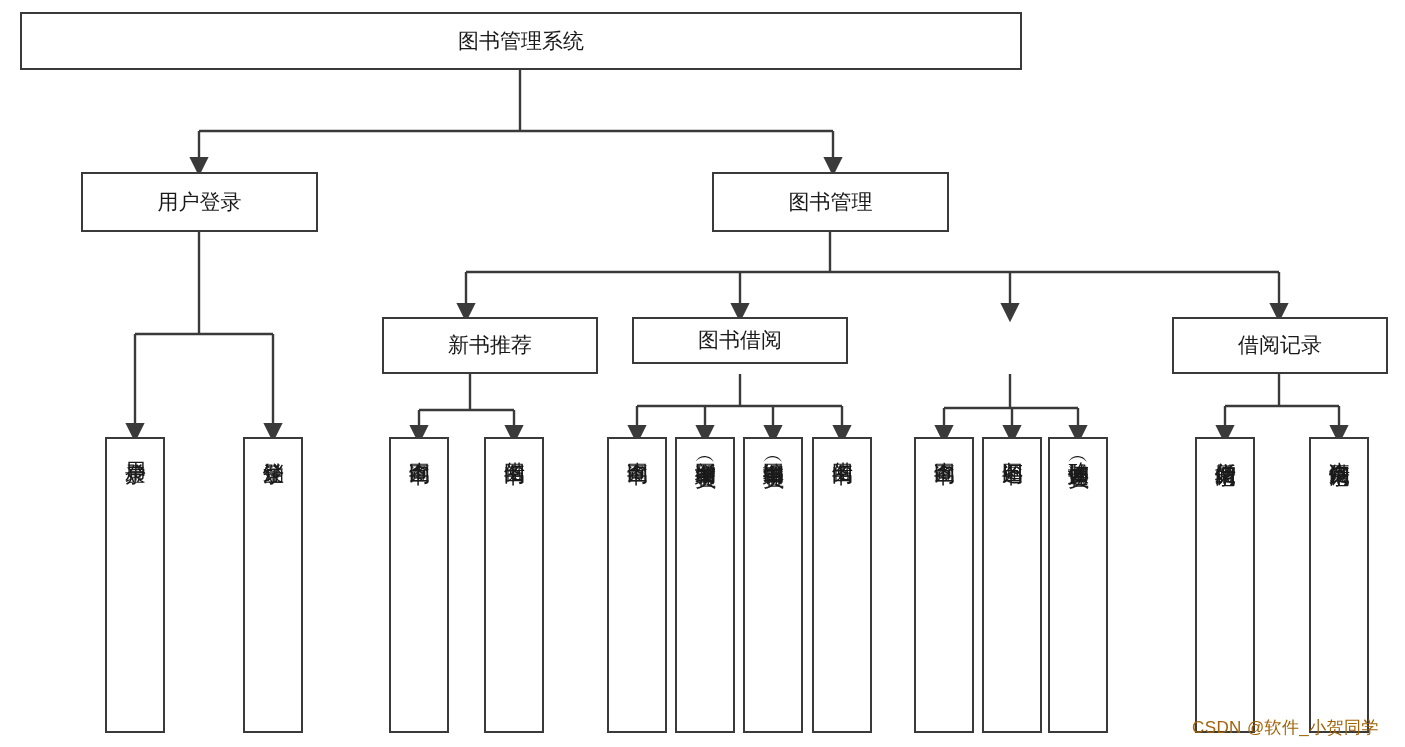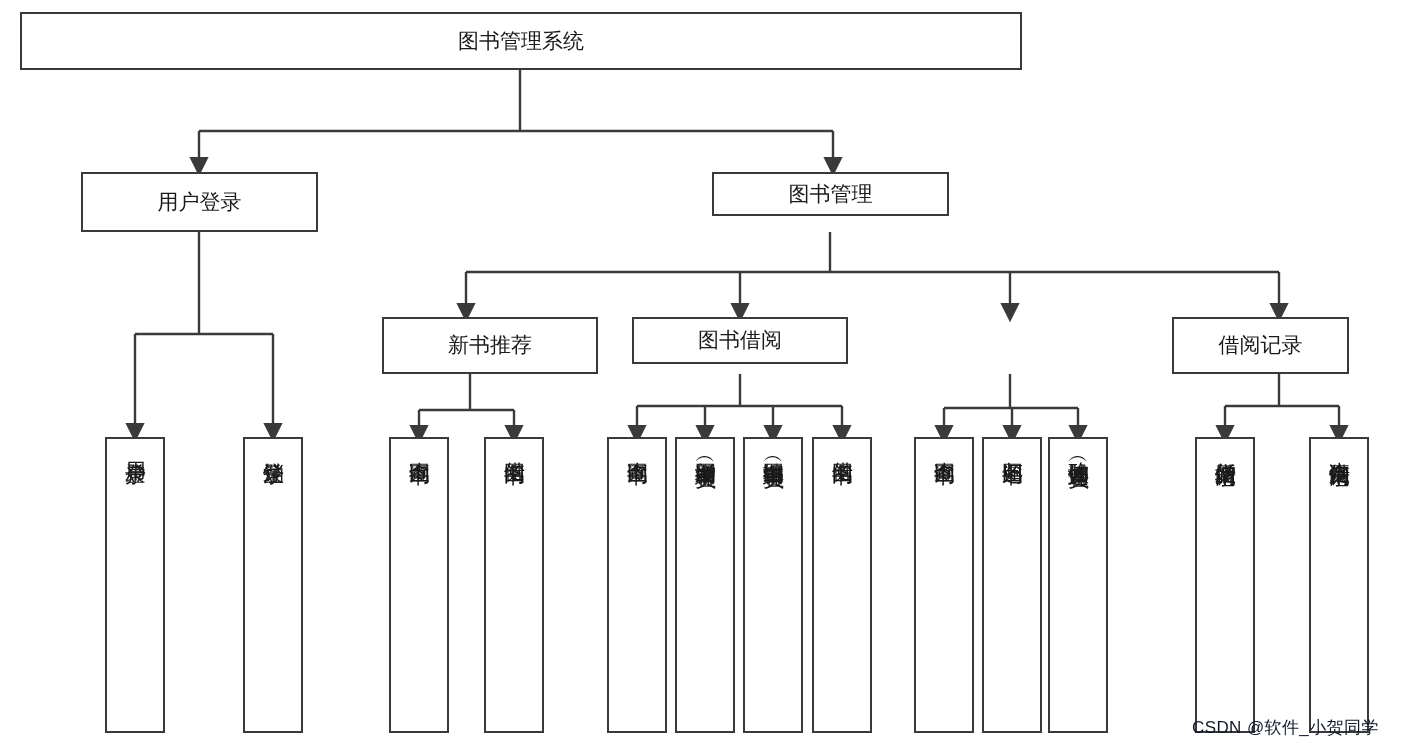--- a/index.html
+++ b/index.html
@@ -53,21 +53,21 @@
   .node.vertical .vlabel {
     writing-mode: vertical-rl;
     text-orientation: upright;
     letter-spacing: 1px;
     white-space: nowrap;
     display: block;
   }
   .watermark {
     position: absolute;
     font-size: 17px;
-    color: #0f172a;
+    color: #a16207;
     white-space: nowrap;
     letter-spacing: 0.4px;
   }
 </style>
 </head>
 <body>
 
 <div id="canvas">
 
   <svg id="edges" viewBox="0 0 1405 747" xmlns="http://www.w3.org/2000/svg">
@@ -120,31 +120,31 @@
     </g>
   </svg>
 
   <div class="node root horizontal" style="left:20px; top:12px; width:1002px; height:58px;">
     <span>图书管理系统</span>
   </div>
 
   <div class="node horizontal" style="left:81px; top:172px; width:237px; height:60px;">
     <span>用户登录</span>
   </div>
-  <div class="node horizontal" style="left:712px; top:172px; width:237px; height:44px;">
+  <div class="node horizontal" style="left:712px; top:172px; width:237px; height:60px;">
     <span>图书管理</span>
   </div>
 
   <div class="node horizontal" style="left:362px; top:317px; width:216px; height:57px;margin-left:20px;">
     <span>新书推荐</span>
   </div>
   <div class="node horizontal" style="left:632px; top:317px; width:216px; height:47px;">
     <span>图书借阅</span>
   </div>
-  <div class="node horizontal" style="left:1172px; top:317px; width:177px; height:57px;">
+  <div class="node horizontal" style="left:1172px; top:317px; width:216px; height:57px;">
     <span>借阅记录</span>
   </div>
 
   <div class="node vertical" style="left:105px; top:437px; width:60px; height:296px;">
     <span class="vlabel">用户登录</span>
   </div>
   <div class="node vertical" style="left:243px; top:437px; width:60px; height:296px;">
     <span class="vlabel">注销登录</span>
   </div>
 

